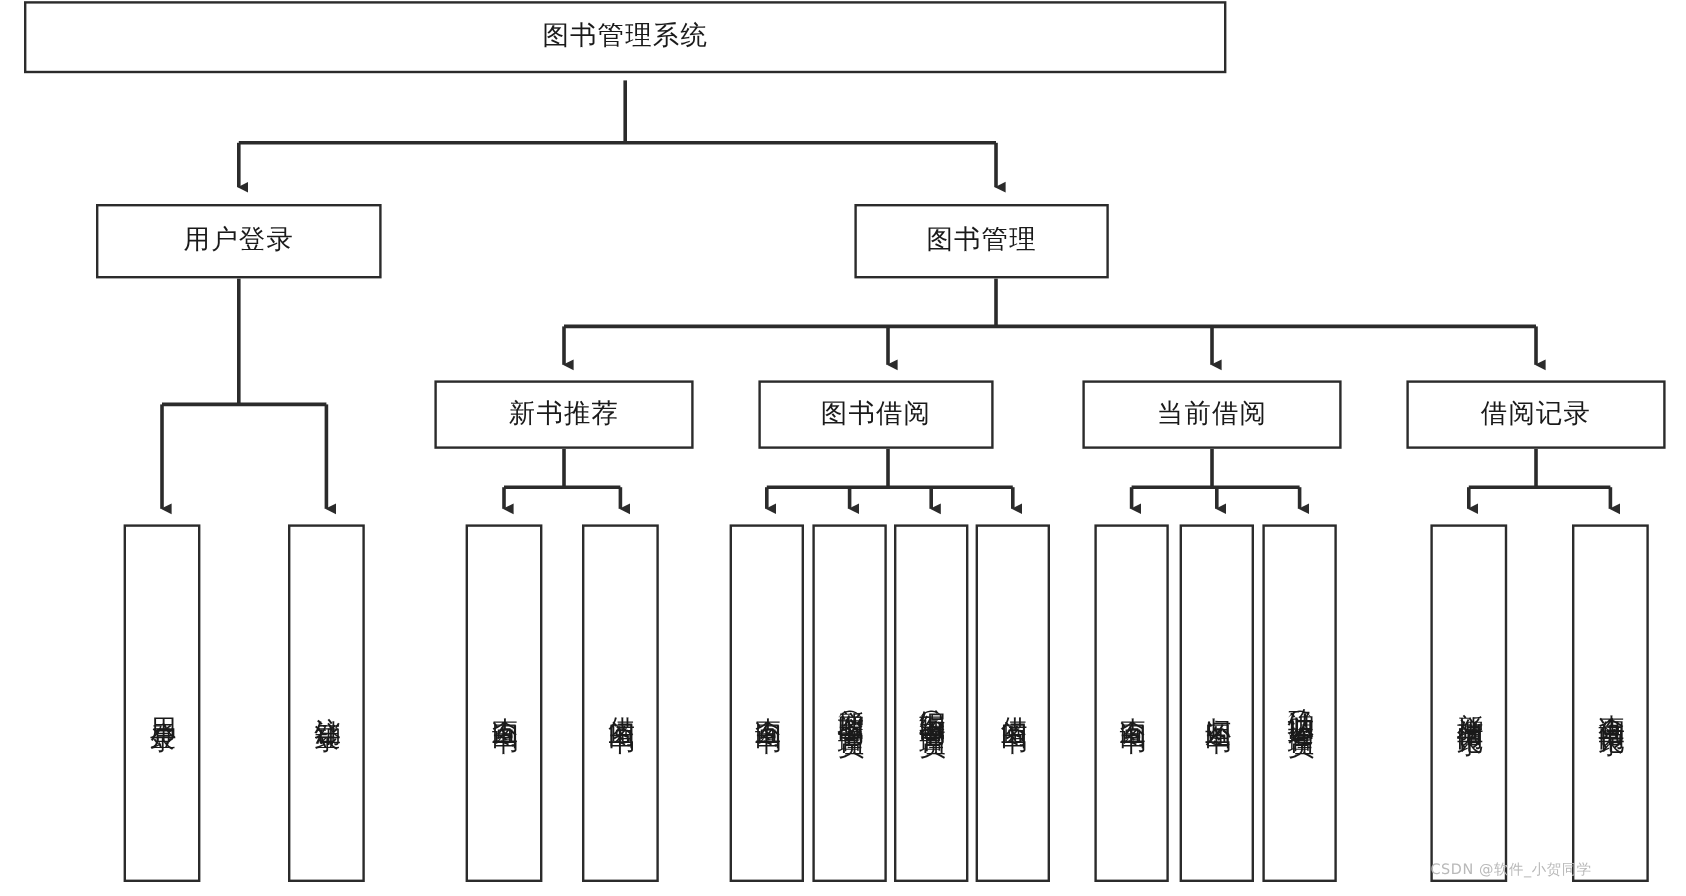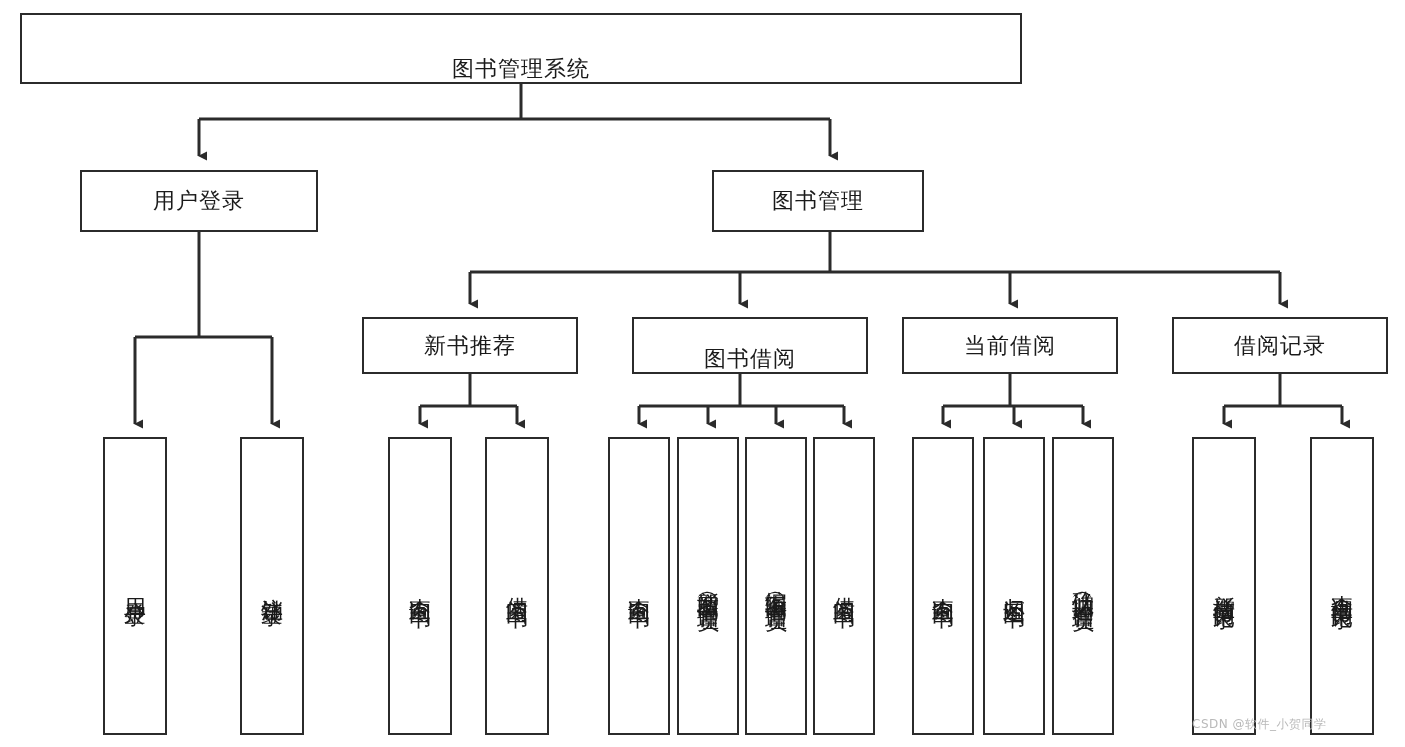--- a/index.html
+++ b/index.html
@@ -118,35 +118,35 @@
       <path d="M1014,406 L1014,424" marker-end="url(#arrow)"></path>
       <path d="M1083,406 L1083,424" marker-end="url(#arrow)"></path>
 
       <path d="M1280,374 L1280,406"></path>
       <path d="M1224,406 L1342,406"></path>
       <path d="M1224,406 L1224,424" marker-end="url(#arrow)"></path>
       <path d="M1342,406 L1342,424" marker-end="url(#arrow)"></path>
     </g>
   </svg>
 
-  <div class="node horiz" style="left:20px; top:13px; width:1002px; height:71px;align-items:flex-end;">
+  <div class="node horiz" style="left:20px; top:1px; width:1002px; height:60px;">
     <span class="label">图书管理系统</span>
   </div>
 
   <div class="node horiz" style="left:80px; top:170px; width:238px; height:62px;">
     <span class="label">用户登录</span>
   </div>
   <div class="node horiz" style="left:712px; top:170px; width:212px; height:62px;">
     <span class="label">图书管理</span>
   </div>
 
   <div class="node horiz" style="left:362px; top:317px; width:216px; height:57px;">
     <span class="label">新书推荐</span>
   </div>
-  <div class="node horiz" style="left:632px; top:317px; width:236px; height:57px;align-items:flex-end;">
+  <div class="node horiz" style="left:632px; top:317px; width:196px; height:57px;">
     <span class="label">图书借阅</span>
   </div>
   <div class="node horiz" style="left:1172px; top:317px; width:216px; height:57px;">
     <span class="label">借阅记录</span>
   </div>
   <div class="node horiz" style="left:902px; top:317px; width:216px; height:57px;">
     <span class="label">当前借阅</span>
   </div>
 
   <div class="node vert" style="left:103px; top:437px; width:64px; height:298px;">

